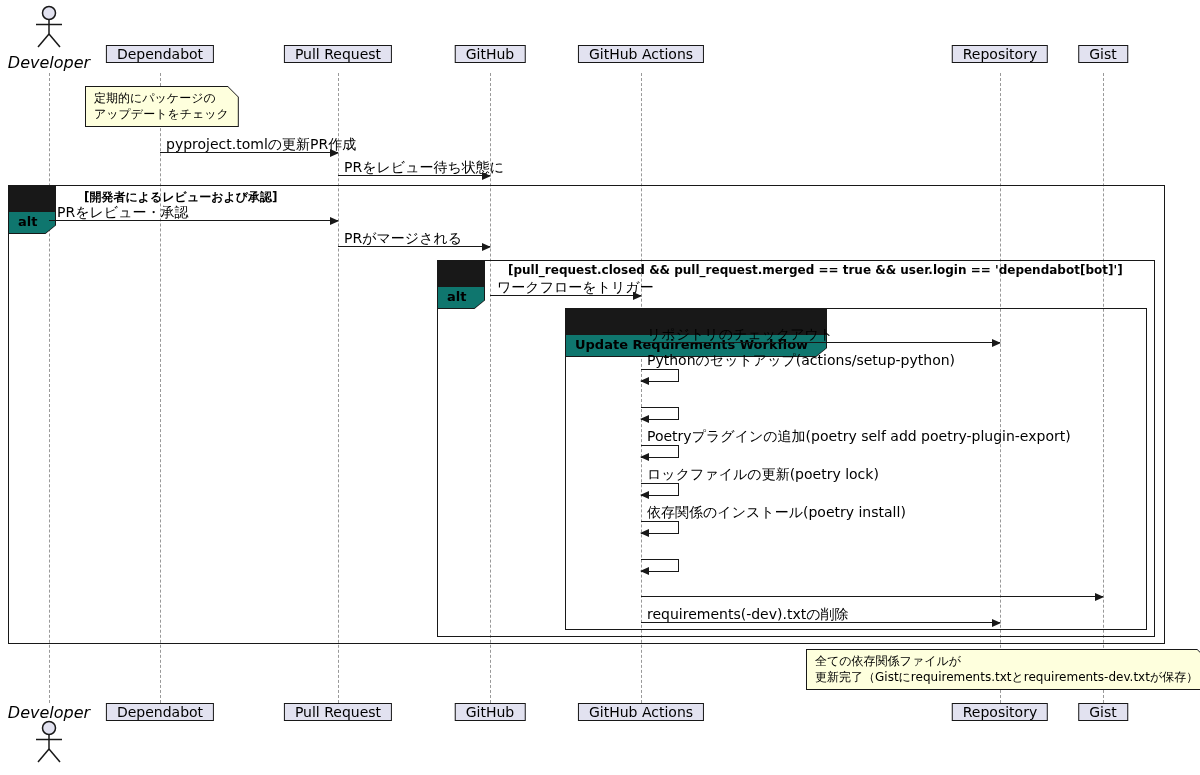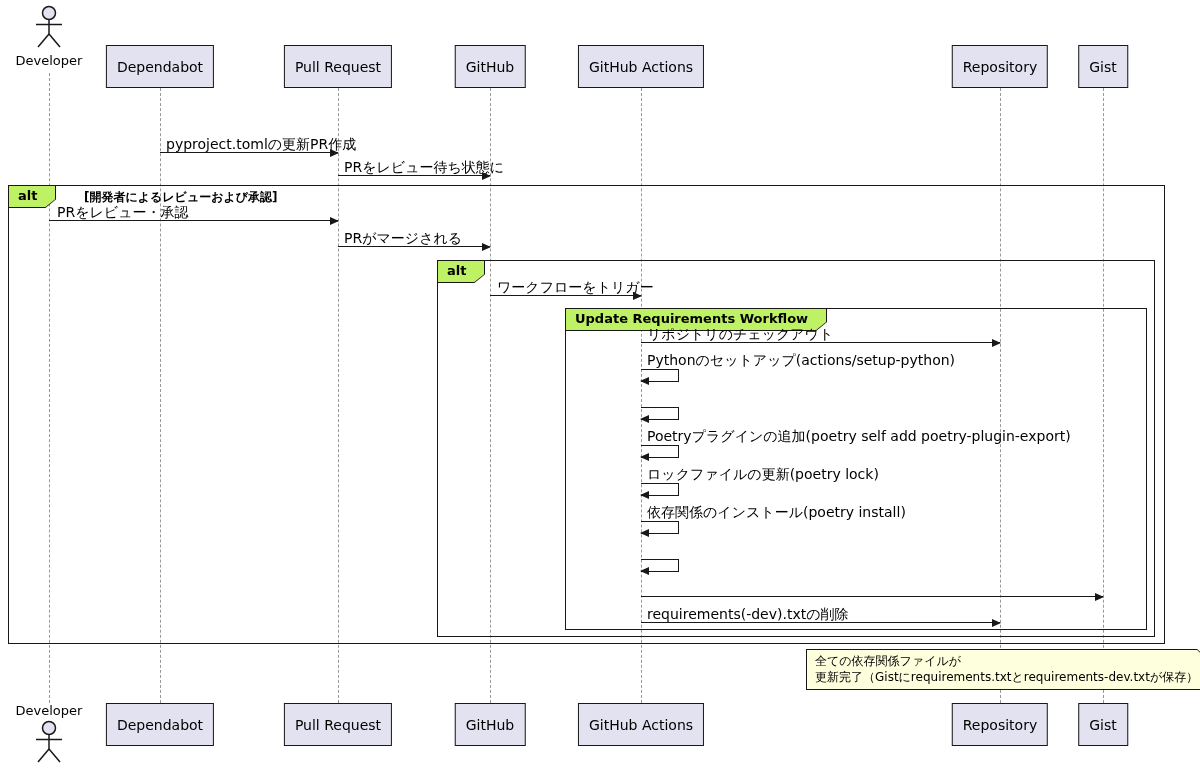--- a/index.html
+++ b/index.html
@@ -4,24 +4,24 @@
 <style>
   * { box-sizing: border-box; margin: 0; padding: 0; }
   body { background: #ffffff; font-family: "DejaVu Sans", sans-serif; color: #000; }
   .canvas { position: relative; width: 1200px; height: 775px; background: #fff; overflow: hidden; }
 
   .lifeline { position: absolute; top: 73px; height: 630px; width: 0; border-left: 1px dashed #999; }
 
   .pbox {
     position: absolute; transform: translateX(-50%);
     background: #E2E2F0; border: 1px solid #181818;
-    height: 43px; display: flex; align-items: center;
+    height: 18px; display: flex; align-items: center;
     padding: 8px 10px; font-size: 14px; white-space: nowrap;
   }
-  .actor-label { position: absolute; transform: translateX(-50%); font-size: 13px; white-space: nowrap; }
+  .actor-label { position: absolute; transform: translateX(-50%); font-size: 16px; white-space: nowrap; font-style: italic; }
   .actor-svg { position: absolute; }
 
   .mlabel { position: absolute; font-size: 14px; white-space: nowrap; line-height: 15px; }
 
   .arrow { position: absolute; height: 0; border-top: 1px solid #181818; }
   .arrow::after {
     content: ""; position: absolute; right: -1px; top: -4px;
     width: 0; height: 0;
     border-top: 4px solid transparent; border-bottom: 4px solid transparent;
     border-left: 9px solid #181818;
@@ -35,23 +35,24 @@
     border-right: 9px solid #181818;
   }
 
   .frame { position: absolute; border: 1px solid #181818; background: transparent; }
 
   .flabel {
     position: absolute; background: #181818; padding: 1px;
     clip-path: polygon(0 0, 100% 0, 100% calc(100% - 9px), calc(100% - 11px) 100%, 0 100%);
   }
   .flabel-inner {
-    background: #bef264; padding: 2px 18px 4px 9px;
+    background: #0f766e; padding: 2px 18px 4px 9px;
     font-weight: bold; font-size: 13px; white-space: nowrap;
     clip-path: polygon(0 0, 100% 0, 100% calc(100% - 8px), calc(100% - 10px) 100%, 0 100%);
+    margin-top: 26px;
   }
 
   .cond { position: absolute; font-weight: bold; font-size: 12px; white-space: nowrap; }
 
   .note {
     position: absolute; background: #181818; padding: 1px; width: max-content;
     clip-path: polygon(0 0, calc(100% - 11px) 0, 100% 11px, 100% 100%, 0 100%);
   }
   .note-inner {
     background: #FEFFDD; padding: 3px 9px 4px 8px;
@@ -77,25 +78,30 @@
   <div class="frame" style="left:565px; top:308px; width:582px;  height:322px"></div>
 
   <div class="flabel" style="left:8px; top:185px">
     <div class="flabel-inner">alt</div>
   </div>
   <div class="cond" style="left:84px; top:189px">[開発者によるレビューおよび承認]</div>
 
   <div class="flabel" style="left:437px; top:260px">
     <div class="flabel-inner">alt</div>
   </div>
+  <div class="cond" style="left:508px; top:263px">[pull_request.closed &amp;&amp; pull_request.merged == true &amp;&amp; user.login == 'dependabot[bot]']</div>
 
   <div class="flabel" style="left:565px; top:308px">
     <div class="flabel-inner">Update Requirements Workflow</div>
   </div>
 
+  <div class="note" style="left:85px; top:86px">
+    <div class="note-inner">定期的にパッケージの
+アップデートをチェック</div>
+  </div>
   <div class="note" style="left:806px; top:649px">
     <div class="note-inner">全ての依存関係ファイルが
 更新完了（Gistにrequirements.txtとrequirements-dev.txtが保存）</div>
   </div>
 
   <div class="mlabel" style="left:166px; top:137px">pyproject.tomlの更新PR作成</div>
   <div class="arrow" style="left:160px; top:152px; width:178px"></div>
 
   <div class="mlabel" style="left:344px; top:160px">PRをレビュー待ち状態に</div>
   <div class="arrow" style="left:338px; top:175px; width:152px"></div>

